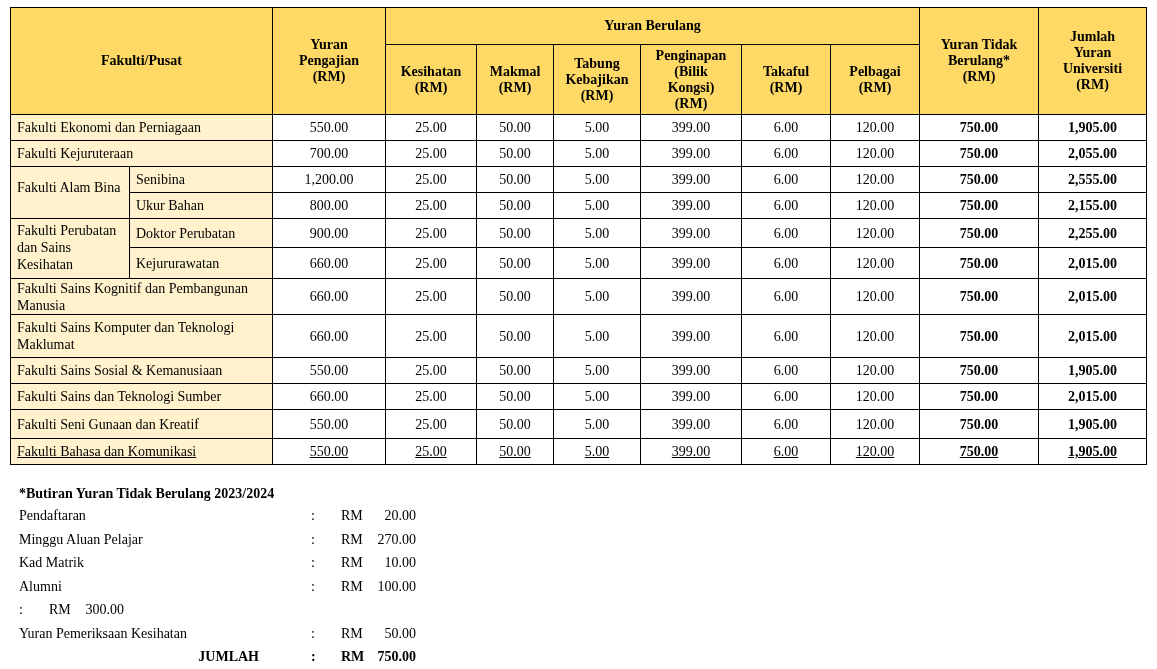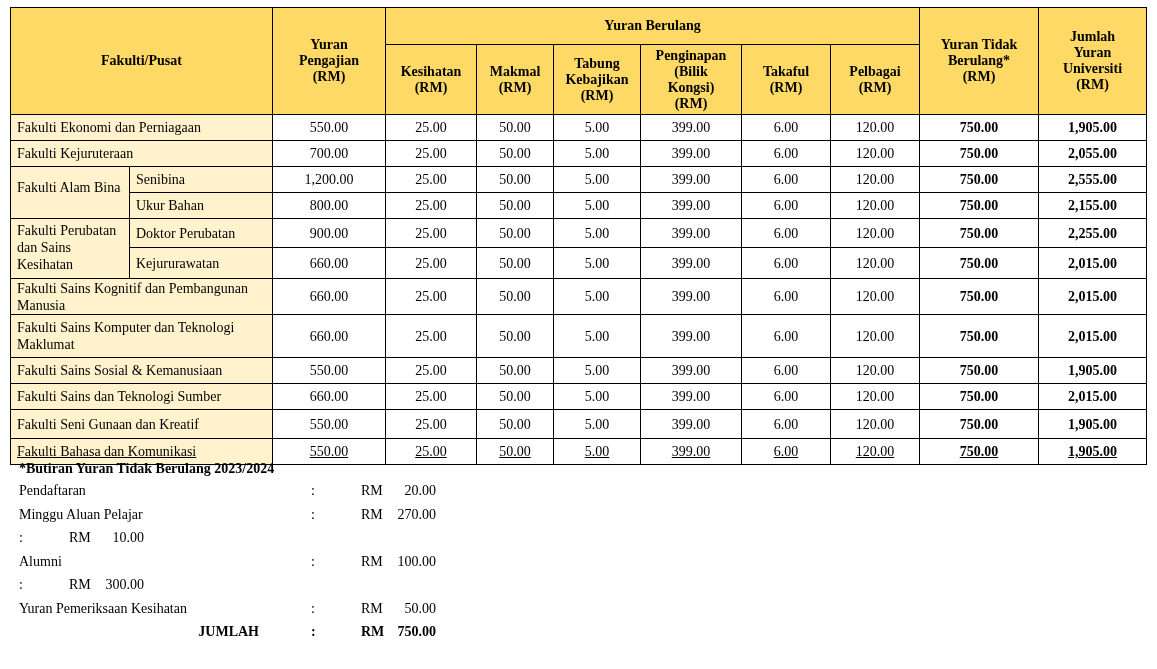--- a/index.html
+++ b/index.html
@@ -4,26 +4,26 @@
 <style>
   html, body { margin:0; padding:0; background:#ffffff; }
   body { width:1157px; height:669px; position:relative; overflow:hidden;
          font-family:"Liberation Serif", "DejaVu Serif", serif; color:#000; }
   table.fees { position:absolute; left:10px; top:7px; border-collapse:collapse; table-layout:fixed; font-size:14px; }
   table.fees td, table.fees th { border:1.5px solid #000; padding:0 6px; vertical-align:middle; }
   table.fees th { background:#FFD966; font-weight:bold; text-align:center; line-height:16px; font-size:14px; }
   table.fees td { text-align:center; line-height:17px; }
   td.fac { background:#FFF2CC; text-align:left !important; padding-left:7px; }
   td.bold { font-weight:bold; }
-  .notes { position:absolute; left:19px; top:459px; font-size:14px; }
+  .notes { position:absolute; left:19px; top:484px; font-size:14px; }
   .notes .title { font-weight:bold; height:20px; line-height:20px; }
   .notes .row { display:flex; height:23.5px; line-height:23.5px; }
   .notes .lbl { width:292px; }
   .notes .colon { width:30px; }
-  .notes .rm { width:28px;margin-left:20px; }
+  .notes .rm { width:28px; }
   .notes .amt { width:47px; text-align:right; }
   .notes .total .lbl { font-weight:bold; text-align:right; padding-right:52px; width:240px; }
   .notes .total span { font-weight:bold; }
 </style>
 </head>
 <body>
 
 <table class="fees">
   <colgroup>
     <col style="width:119px">
@@ -214,20 +214,21 @@
         <span class="rm">RM</span>
         <span class="amt">20.00</span>
       </div>
       <div class="row">
         <span class="lbl">Minggu Aluan Pelajar</span>
         <span class="colon">:</span>
         <span class="rm">RM</span>
         <span class="amt">270.00</span>
       </div>
       <div class="row">
+        <span class="lbl">Kad Matrik</span>
         <span class="colon">:</span>
         <span class="rm">RM</span>
         <span class="amt">10.00</span>
       </div>
       <div class="row">
         <span class="lbl">Alumni</span>
         <span class="colon">:</span>
         <span class="rm">RM</span>
         <span class="amt">100.00</span>
       </div>

